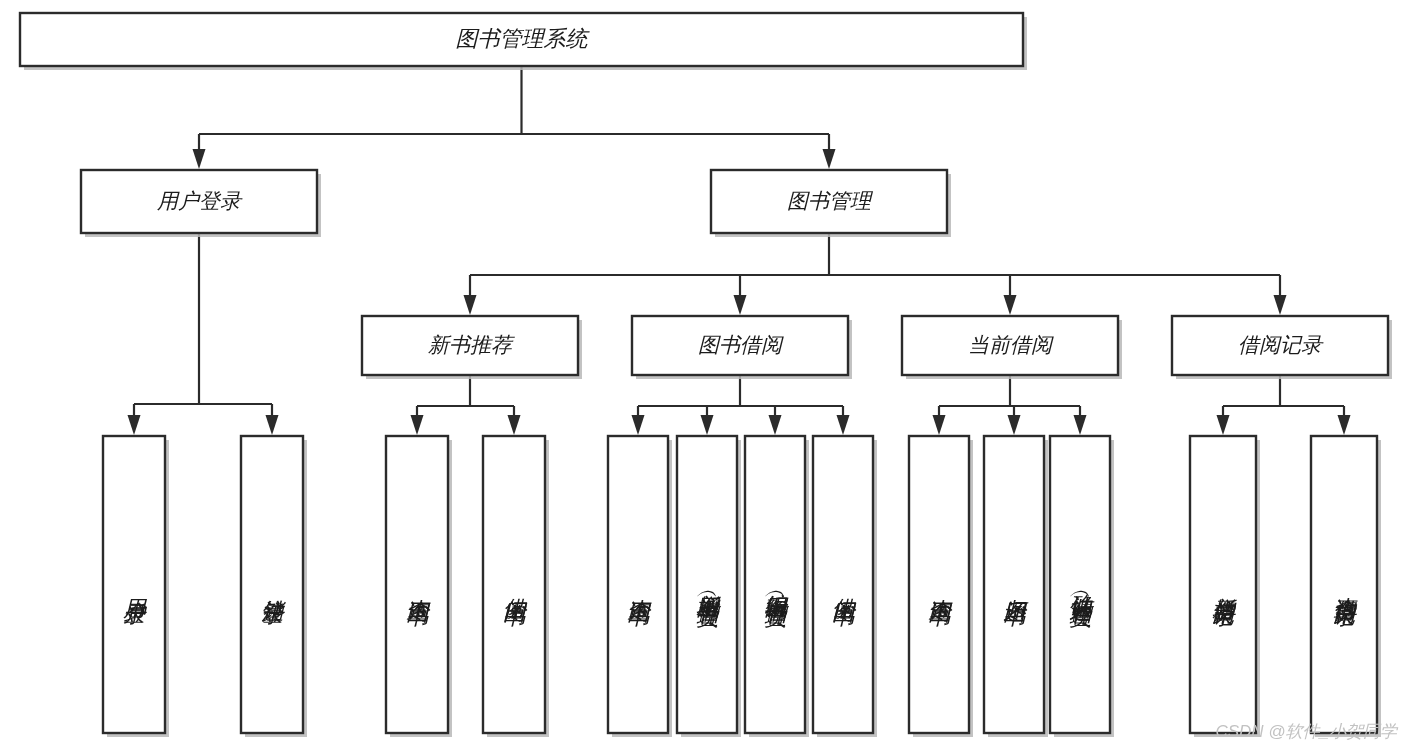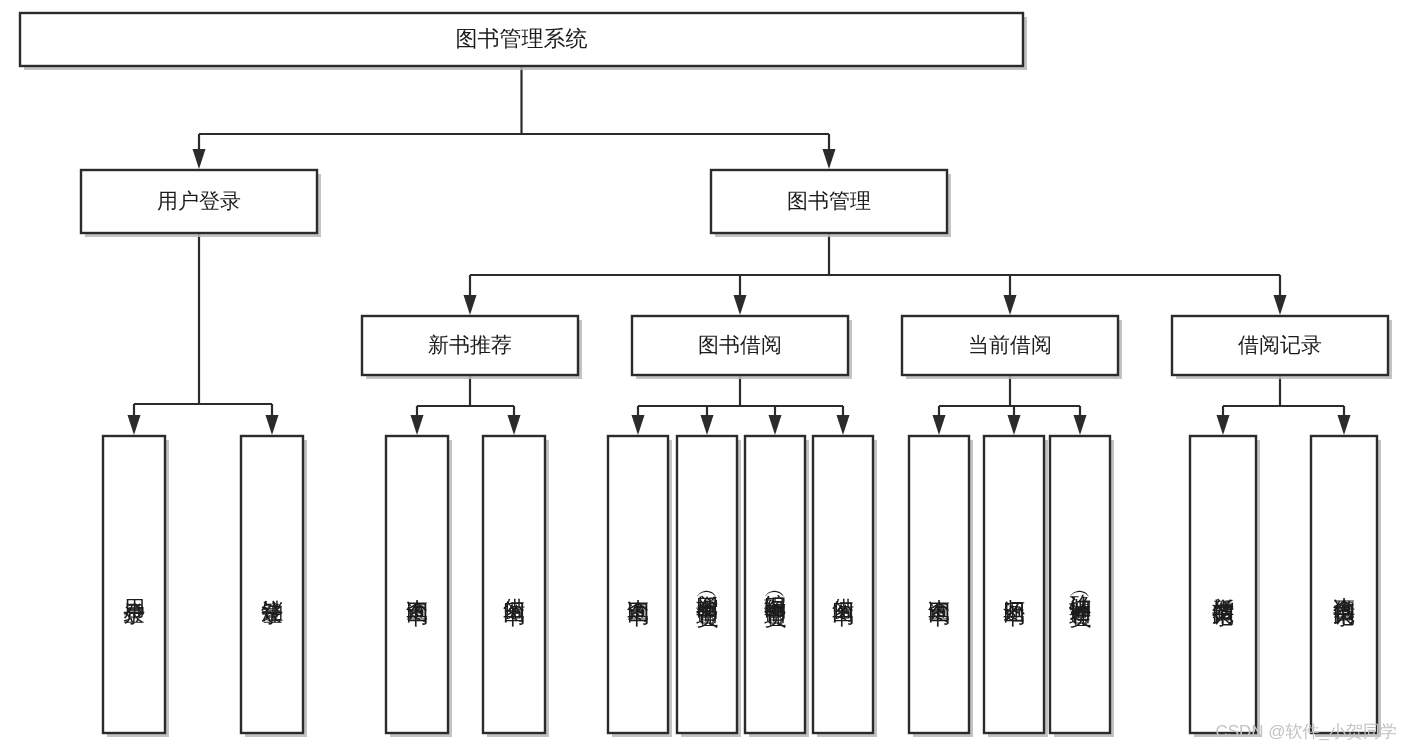--- a/index.html
+++ b/index.html
@@ -10,20 +10,21 @@
   }
   body {
     font-family: "Liberation Sans", "DejaVu Sans", sans-serif;
   }
   #diagram-root {
     position: relative;
     width: 1405px;
     height: 747px;
     background: #ffffff;
     overflow: hidden;
+    font-style: italic;
   }
   svg.diagram-canvas {
     position: absolute;
     left: 0;
     top: 0;
     width: 1405px;
     height: 747px;
     display: block;
   }
   .node-box {

